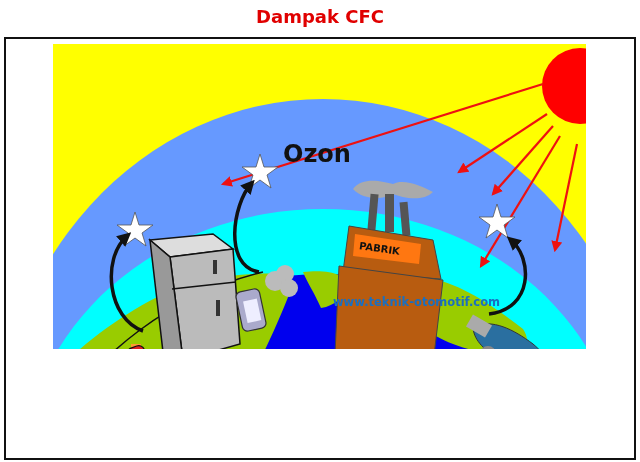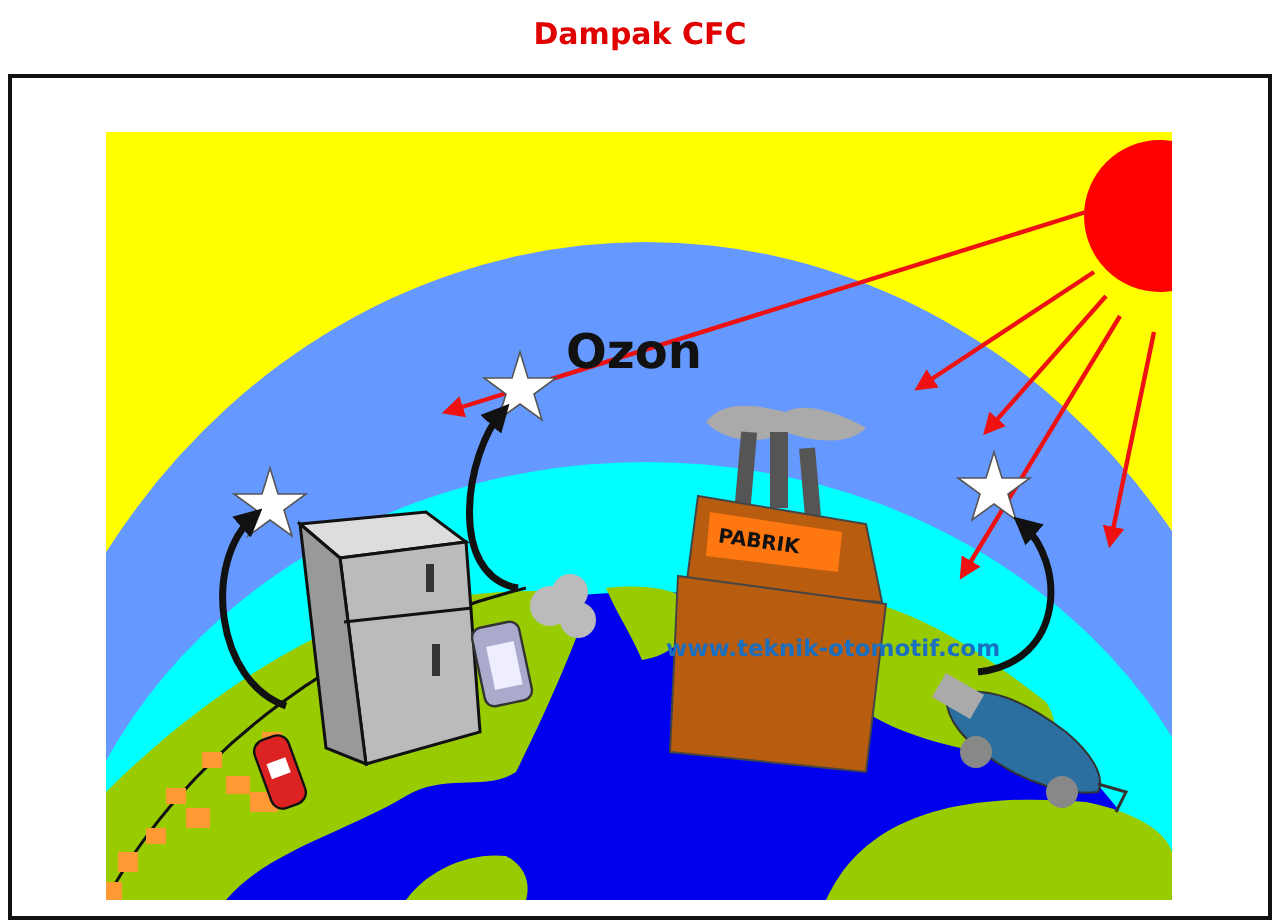--- a/index.html
+++ b/index.html
@@ -1,19 +1,19 @@
 <!DOCTYPE html>
 <html><head>
 <meta charset="utf-8">
 <style>
   html,body{margin:0;padding:0;background:#ffffff;}
   body{width:640px;height:462px;position:relative;overflow:hidden;font-family:"DejaVu Sans",sans-serif;}
-  .title{position:absolute;left:0;top:6px;width:640px;text-align:center;color:#e00000;font-family:"DejaVu Sans",sans-serif;font-weight:bold;font-size:15px;line-height:22px;}
+  .title{position:absolute;left:0;top:6px;width:640px;text-align:center;color:#e00000;font-family:"DejaVu Sans",sans-serif;font-weight:bold;font-size:18px;line-height:22px;}
   .frame{position:absolute;left:4px;top:37px;width:628px;height:419px;border:2px solid #111;background:#fff;}
-  .illus{position:absolute;left:53px;top:66px;width:533px;height:384px;overflow:hidden;}
+  .illus{position:absolute;left:53px;top:44px;width:533px;height:305px;overflow:hidden;}
   svg text{font-family:"DejaVu Sans",sans-serif;}
 </style>
 </head>
 <body>
 
 <div class="title">Dampak CFC</div>
 
 <div class="frame"></div>
 
 <div class="illus">

